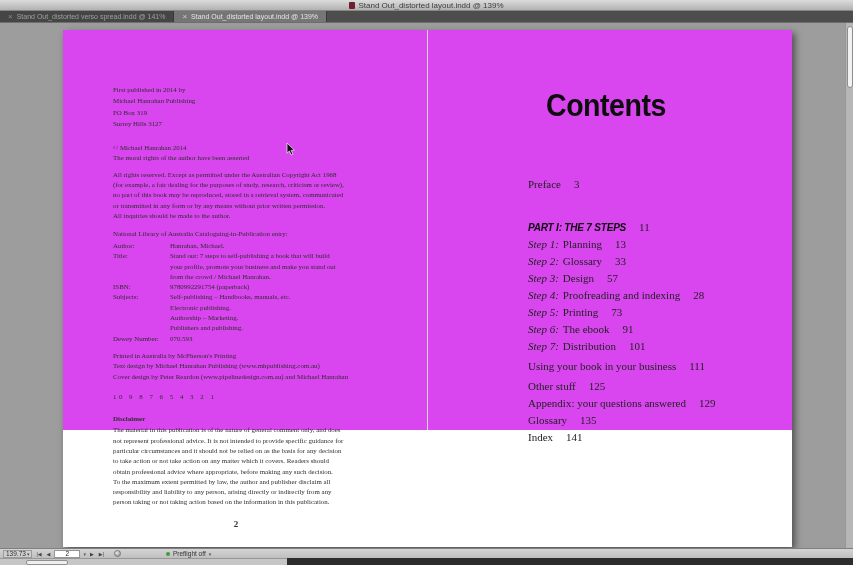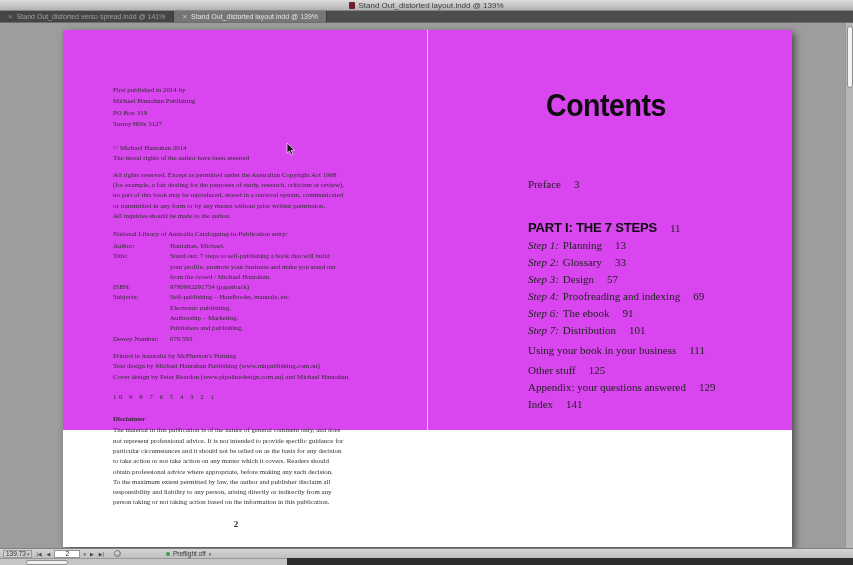--- a/index.html
+++ b/index.html
@@ -64,22 +64,22 @@
     font-family:"Liberation Sans", sans-serif; font-weight:800; font-size:31px;
     color:#0d0d0d; letter-spacing:-0.5px;
     transform:scaleX(.92); transform-origin:left top;
   }
   .toc { position:absolute; left:100px; top:122px; width:258px;
          font-family:"Liberation Serif", serif; font-size:11px; color:#222; }
   .toc-row { line-height:17px; white-space:nowrap; }
   .toc-row .toc-page { margin-left:13px; }
   .toc-row.step .toc-prefix { font-style:italic; margin-right:4px; }
   .toc-row.part .toc-label {
-    font-family:"Liberation Sans", sans-serif; font-weight:bold; font-size:13px;
-    letter-spacing:-0.2px; color:#0d0d0d;
+    font-family:"Liberation Sans", sans-serif; font-weight:bold; font-size:10px;
+    letter-spacing:-0.2px; color:#0d0d0d;font-style:italic;
   }
   .mt6  { margin-top:24px; }
   .mt26 { margin-top:26px; }
   .mt5  { }
   .mt21 { margin-top:21px; }
   .mt3  { margin-top:3px; }
 
   
   .cursor { position:absolute; left:286px; top:120px; width:9px; height:13px; }
 
@@ -215,26 +215,28 @@
       </div>
 
       <div class="page page-right">
         <div class="contents-title" data-bind="right_page.title">Contents</div>
         <div class="toc">
           <div class="toc-row plain mt6"><span class="toc-prefix" data-bind="right_page.entries.1.prefix"></span><span class="toc-label" data-bind="right_page.entries.1.label">Preface</span><span class="toc-page" data-bind="right_page.entries.1.page">3</span></div>
           <div class="toc-row part mt26"><span class="toc-prefix" data-bind="right_page.entries.2.prefix"></span><span class="toc-label" data-bind="right_page.entries.2.label">PART I: THE 7 STEPS</span><span class="toc-page" data-bind="right_page.entries.2.page">11</span></div>
           <div class="toc-row step mt5"><span class="toc-prefix" data-bind="right_page.entries.3.prefix">Step 1:</span><span class="toc-label" data-bind="right_page.entries.3.label">Planning</span><span class="toc-page" data-bind="right_page.entries.3.page">13</span></div>
           <div class="toc-row step"><span class="toc-prefix" data-bind="right_page.entries.4.prefix">Step 2:</span><span class="toc-label" data-bind="right_page.entries.4.label">Glossary</span><span class="toc-page" data-bind="right_page.entries.4.page">33</span></div>
           <div class="toc-row step"><span class="toc-prefix" data-bind="right_page.entries.5.prefix">Step 3:</span><span class="toc-label" data-bind="right_page.entries.5.label">Design</span><span class="toc-page" data-bind="right_page.entries.5.page">57</span></div>
-          <div class="toc-row step"><span class="toc-prefix" data-bind="right_page.entries.6.prefix">Step 4:</span><span class="toc-label" data-bind="right_page.entries.6.label">Proofreading and indexing</span><span class="toc-page" data-bind="right_page.entries.6.page">69</span></div>
+          <div class="toc-row step"><span class="toc-prefix" data-bind="right_page.entries.6.prefix">Step 4:</span><span class="toc-label" data-bind="right_page.entries.6.label">Proofreading and indexing</span><span class="toc-page" data-bind="right_page.entries.6.page">28</span></div>
+          <div class="toc-row step"><span class="toc-prefix" data-bind="right_page.entries.7.prefix">Step 5:</span><span class="toc-label" data-bind="right_page.entries.7.label">Printing</span><span class="toc-page" data-bind="right_page.entries.7.page">73</span></div>
           <div class="toc-row step"><span class="toc-prefix" data-bind="right_page.entries.8.prefix">Step 6:</span><span class="toc-label" data-bind="right_page.entries.8.label">The ebook</span><span class="toc-page" data-bind="right_page.entries.8.page">91</span></div>
           <div class="toc-row step"><span class="toc-prefix" data-bind="right_page.entries.9.prefix">Step 7:</span><span class="toc-label" data-bind="right_page.entries.9.label">Distribution</span><span class="toc-page" data-bind="right_page.entries.9.page">101</span></div>
           <div class="toc-row plain mt3"><span class="toc-prefix" data-bind="right_page.entries.11.prefix"></span><span class="toc-label" data-bind="right_page.entries.11.label">Using your book in your business</span><span class="toc-page" data-bind="right_page.entries.11.page">111</span></div>
           <div class="toc-row plain mt3"><span class="toc-prefix" data-bind="right_page.entries.12.prefix"></span><span class="toc-label" data-bind="right_page.entries.12.label">Other stuff</span><span class="toc-page" data-bind="right_page.entries.12.page">125</span></div>
           <div class="toc-row plain"><span class="toc-prefix" data-bind="right_page.entries.13.prefix"></span><span class="toc-label" data-bind="right_page.entries.13.label">Appendix: your questions answered</span><span class="toc-page" data-bind="right_page.entries.13.page">129</span></div>
+          <div class="toc-row plain"><span class="toc-prefix" data-bind="right_page.entries.14.prefix"></span><span class="toc-label" data-bind="right_page.entries.14.label">Glossary</span><span class="toc-page" data-bind="right_page.entries.14.page">135</span></div>
           <div class="toc-row plain"><span class="toc-prefix" data-bind="right_page.entries.15.prefix"></span><span class="toc-label" data-bind="right_page.entries.15.label">Index</span><span class="toc-page" data-bind="right_page.entries.15.page">141</span></div>
         </div>
       </div>
     </div>
 
     <svg class="cursor" viewBox="0 0 9 13">
       <path d="M1,0 L1,10.2 L3.4,8 L5.1,12 L6.9,11.2 L5.2,7.4 L8.4,7.1 Z" fill="#111" stroke="#f5f5f5" stroke-width="0.7"></path>
     </svg>
   </div>
 

